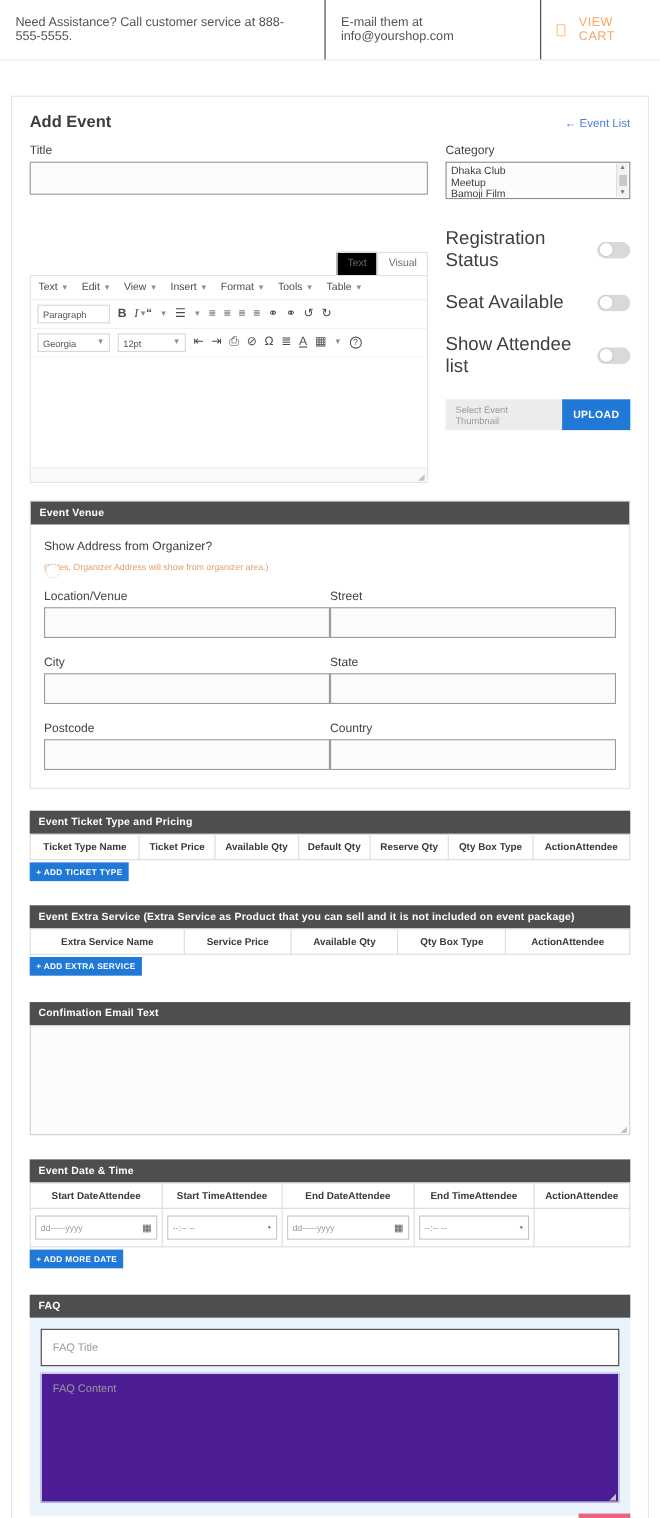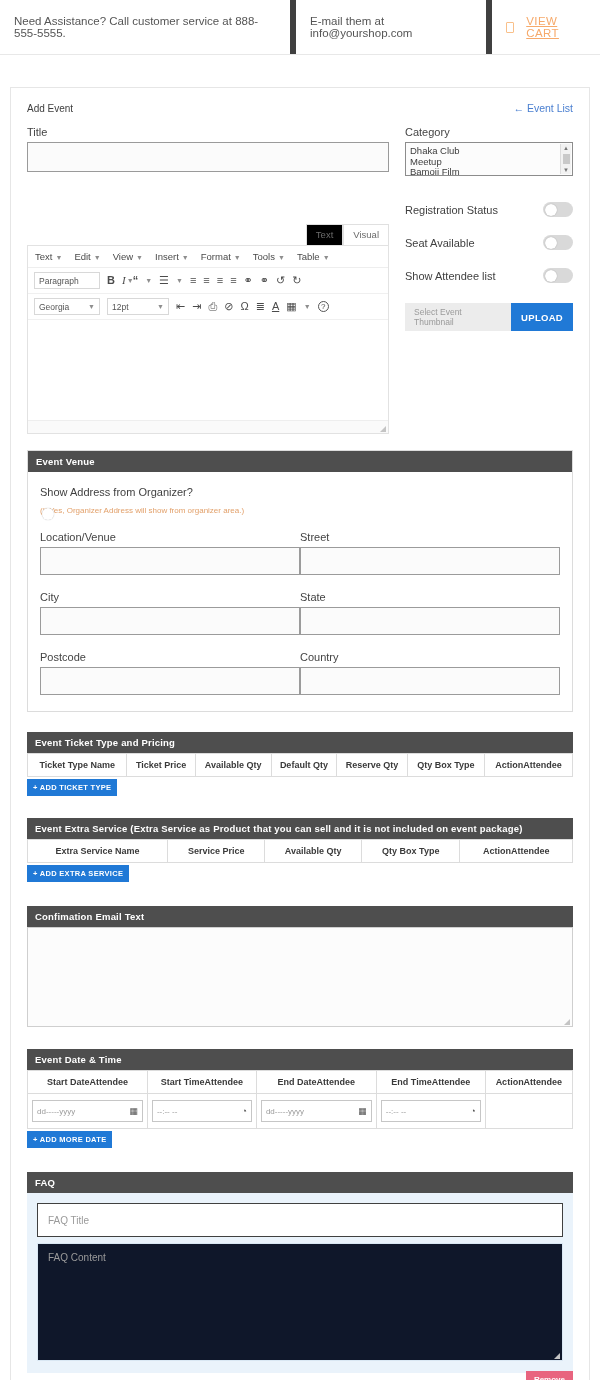--- a/index.html
+++ b/index.html
@@ -12,44 +12,44 @@
     color:#404040;
     overflow:hidden;
   }
 
   
   .topbar { display:flex; height:55px; border-bottom:1px solid #e8e8e8; }
   .topbar-cell {
     display:flex; align-items:center;
     padding:0 14px;
     font-size:11.5px; color:#555;
-    border-right:6px solid #404040;
+    border-right:1px solid #404040;
   }
   .tb-1 { flex:0 0 296px; }
   .tb-2 { flex:0 0 196px; }
-  .tb-3 { flex:1 1 auto; border-right:none; color:#f6a96a; letter-spacing:.4px;text-decoration:underline; }
+  .tb-3 { flex:1 1 auto; border-right:none; color:#f6a96a; letter-spacing:.4px; }
   .cart-icon {
     display:inline-block; width:9px; height:11px;
     border:1.4px solid #f9c08a; border-radius:1px;
     margin-right:12px;
   }
   .viewcart-label { font-size:11.5px; color:#f6a96a; }
 
   
   .page { padding:32px 10px 0 10px; }
   .card {
     border:1px solid #e6e6e6;
     background:#fff;
     padding:14px 16px 22px 16px;
     min-height:1240px;
   }
 
   
   .card-head { display:flex; justify-content:space-between; align-items:baseline; margin-bottom:12px; }
-  .card-title { font-size:10px; font-weight:normal; color:#3d3d3d; }
+  .card-title { font-size:15px; font-weight:bold; color:#3d3d3d; }
   .event-list-link { font-size:10.5px; color:#4a7fd0; text-decoration:none; }
 
   
   .cols { display:flex; gap:16px; }
   .col-left { flex:1 1 auto; min-width:0; }
   .col-right { flex:0 0 168px; }
 
   .fld-label { font-size:11px; color:#444; margin-bottom:4px; display:block; }
 
   .title-input {
@@ -76,21 +76,21 @@
   .cat-scroll {
     position:absolute; right:1px; top:1px; bottom:1px; width:11px;
     background:#f2f2f2; border-left:1px solid #dcdcdc;
     display:flex; flex-direction:column; justify-content:space-between; align-items:center;
   }
   .cat-arrow { font-size:6px; color:#777; line-height:8px; }
   .cat-thumb { width:7px; height:10px; background:#c9c9c9; }
 
   
   .toggle-row { display:flex; align-items:center; justify-content:space-between; margin-top:14px; }
-  .toggle-label { font-size:11px; color:#3f3f3f; }
+  .toggle-label { font-size:17px; color:#3f3f3f; }
   .switch {
     width:30px; height:15px; border-radius:8px;
     background:#d9d9d9; position:relative; flex:0 0 auto;
   }
   .switch::after {
     content:""; position:absolute; left:1.5px; top:1.5px;
     width:12px; height:12px; border-radius:50%;
     background:#fff; box-shadow:0 0 1px rgba(0,0,0,.35);
   }
   .switch.dark { background:#8d8d8d; }
@@ -206,21 +206,21 @@
   }
 
   
   .faq-body { background:#eaf3fb; padding:10px 10px 12px 10px; }
   .faq-title-inp {
     width:100%; height:34px; border:1px solid #404040; background:#fff;
     font-size:10px; color:#9a9a9a; padding:0 10px;
     display:flex; align-items:center;
   }
   .faq-content-inp {
-    width:100%; height:118px; border:1px solid #d9e7f3; background:#0f172a;
+    width:100%; height:118px; border:1px solid #d9e7f3; background:#4c1d95;
     font-size:10px; color:#9a9a9a; padding:8px 10px;
     margin-top:6px; position:relative;
   }
   .faq-content-inp::after {
     content:""; position:absolute; right:2px; bottom:1px;
     width:0; height:0; border-style:solid; border-width:0 0 6px 6px;
     border-color:transparent transparent #c4c4c4 transparent;
   }
   .faq-remove-wrap { display:flex; justify-content:flex-end; margin-top:-2px; }
   .btn-remove {

